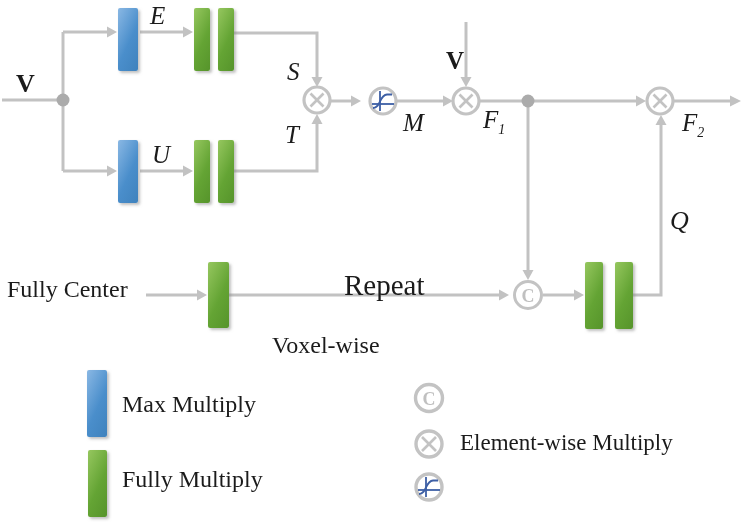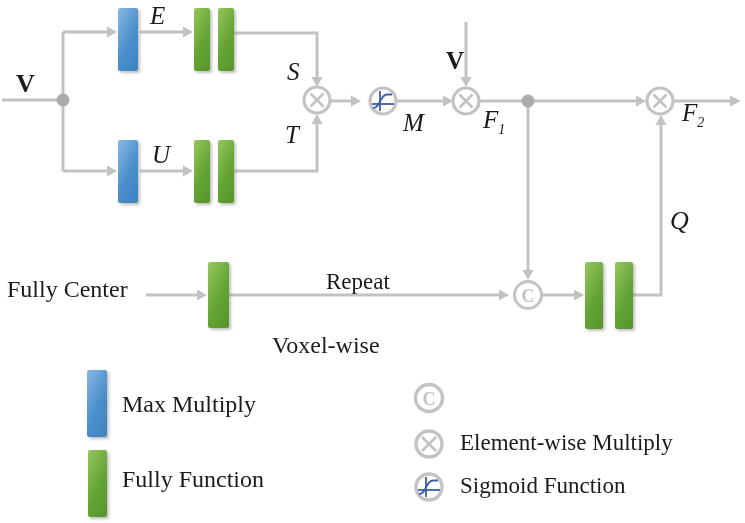--- a/index.html
+++ b/index.html
@@ -120,32 +120,32 @@
   <div class="lbl bold" style="left:16px;top:70px;font-size:26px">V</div>
   <div class="lbl it math" style="left:150px;top:3px">E</div>
   <div class="lbl it math" style="left:152px;top:142px">U</div>
   <div class="lbl it math" style="left:287px;top:59px">S</div>
   <div class="lbl it math" style="left:285px;top:122px">T</div>
   <div class="lbl it math" style="left:403px;top:110px">M</div>
   <div class="lbl bold" style="left:446px;top:48px;font-size:25px">V</div>
   <div class="lbl" style="left:483px;top:107px">
     <span class="it math">F</span><span class="sub">1</span>
   </div>
-  <div class="lbl" style="left:682px;top:100px">
+  <div class="lbl" style="left:682px;top:110px">
     <span class="it math">F</span><span class="sub">2</span>
   </div>
   <div class="lbl it" style="left:670px;top:207px;font-size:26px">Q</div>
   <div class="lbl" style="left:7px;top:277px">Fully Center</div>
-  <div class="lbl" style="left:326px;top:270px;font-size:23px">Repeat</div>
+  <div class="lbl" style="left:344px;top:270px;font-size:29px">Repeat</div>
   <div class="lbl" style="left:272px;top:333px">Voxel-wise</div>
 
   <div class="bar blue" style="left:87px;top:370px;width:20px;height:67px"></div>
   <div class="lbl" style="left:122px;top:392px">Max Multiply</div>
   <div class="bar green" style="left:88px;top:450px;width:19px;height:67px"></div>
-  <div class="lbl" style="left:122px;top:467px">Fully Function</div>
+  <div class="lbl" style="left:122px;top:467px">Fully Multiply</div>
 
   <div class="node" style="left:412px;top:381px">
     <svg width="34" height="34" viewBox="-17 -17 34 34">
       <circle r="13.5" fill="#fff" stroke="#c3c3c3" stroke-width="3.4"></circle>
       <text y="6.5" text-anchor="middle" font-family="Liberation Serif, serif" font-weight="bold" font-size="18" fill="#c0c0c0" stroke="none">C</text>
     </svg>
   </div>
 
   <div class="node" style="left:412px;top:427px">
     <svg width="34" height="34" viewBox="-17 -17 34 34">
@@ -159,15 +159,14 @@
   <div class="node" style="left:412px;top:470px">
     <svg width="34" height="34" viewBox="-17 -17 34 34">
       <circle r="13" fill="#fff" stroke="#c3c3c3" stroke-width="3.4"></circle>
       <g stroke="#3d5fa5" stroke-width="1.8" fill="none">
         <line x1="-11" y1="3" x2="11" y2="3"></line>
         <line x1="-3" y1="-10" x2="-3" y2="10"></line>
         <path d="M-10,7 C-2,7 -4,-6 4,-6.5 L9,-6.5"></path>
       </g>
     </svg>
   </div>
-  <div class="lbl" style="left:460px;top:474px;font-size:23px">Sigmoid Function</div>
 
 </div>
 
 </body></html>

